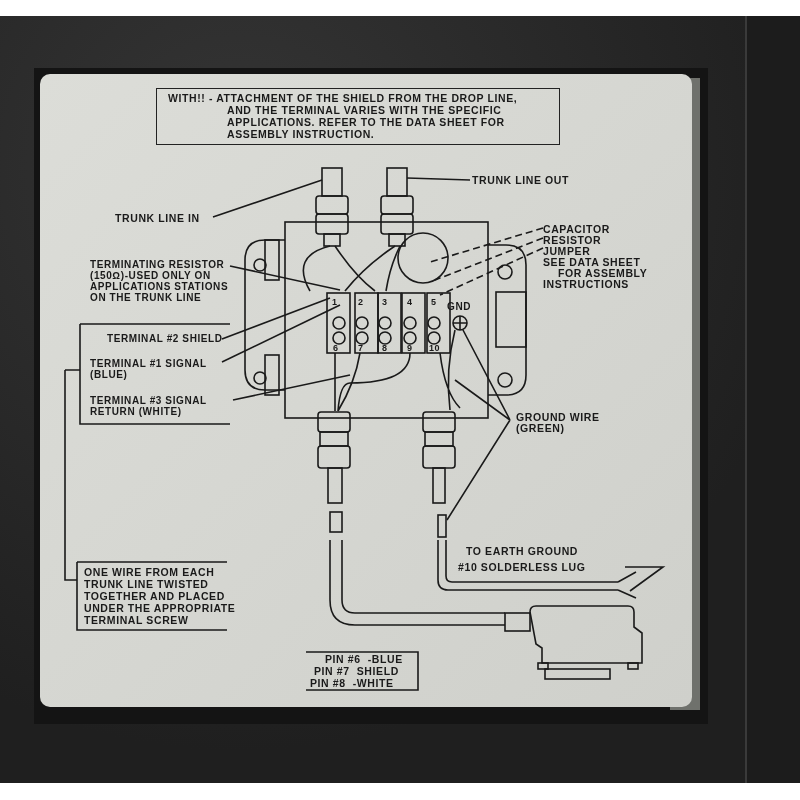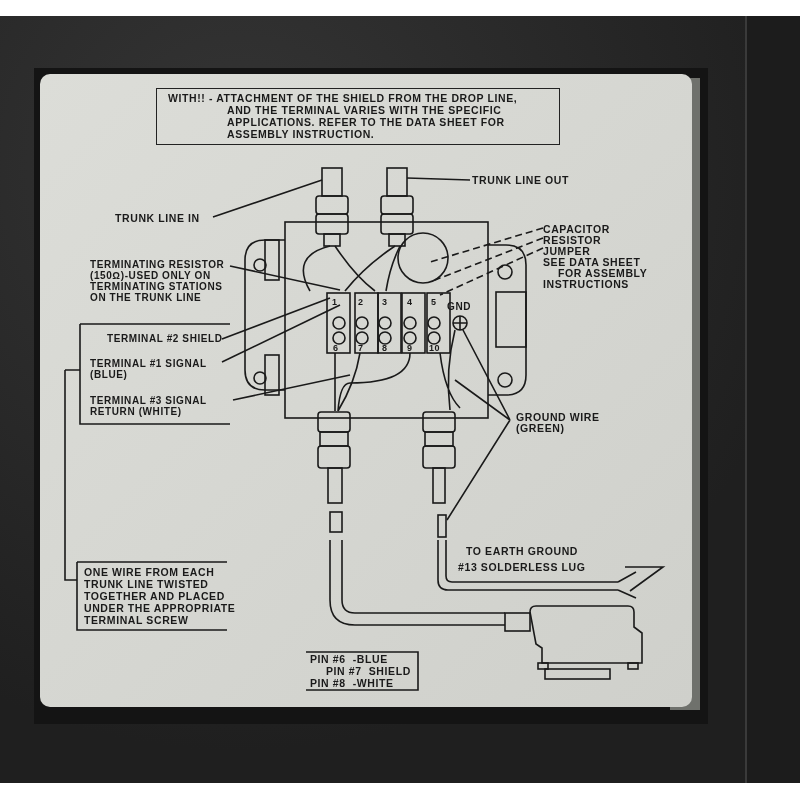--- a/index.html
+++ b/index.html
@@ -126,21 +126,21 @@
   <rect x="545" y="669" width="65" height="10"></rect>
   <rect x="538" y="663" width="10" height="6"></rect>
   <rect x="628" y="663" width="10" height="6"></rect>
 </svg>
 
 <div class="lbl" style="left:115px;top:212px;">TRUNK LINE IN</div>
 <div class="lbl" style="left:472px;top:174px;">TRUNK LINE OUT</div>
 
 <div class="lbl" style="left:90px;top:259px;font-size:10px;">TERMINATING RESISTOR</div>
 <div class="lbl" style="left:90px;top:270px;font-size:10px;">(150Ω)-USED ONLY ON</div>
-<div class="lbl" style="left:90px;top:281px;font-size:10px;">TERMINATING STATIONS</div>
+<div class="lbl" style="left:90px;top:281px;font-size:10px;">APPLICATIONS STATIONS</div>
 <div class="lbl" style="left:90px;top:292px;font-size:10px;">ON THE TRUNK LINE</div>
 
 <div class="lbl" style="left:543px;top:223px;">CAPACITOR</div>
 <div class="lbl" style="left:543px;top:234px;">RESISTOR</div>
 <div class="lbl" style="left:543px;top:245px;">JUMPER</div>
 <div class="lbl" style="left:543px;top:256px;">SEE DATA SHEET</div>
 <div class="lbl" style="left:543px;top:267px;margin-left:15px;">FOR ASSEMBLY</div>
 <div class="lbl" style="left:543px;top:278px;">INSTRUCTIONS</div>
 
 <div class="lbl" style="left:107px;top:333px;font-size:10px;">TERMINAL #2 SHIELD</div>
@@ -154,24 +154,24 @@
 <div class="lbl" style="left:516px;top:411px;">GROUND WIRE</div>
 <div class="lbl" style="left:516px;top:422px;">(GREEN)</div>
 
 <div class="lbl" style="left:84px;top:566px;">ONE WIRE FROM EACH</div>
 <div class="lbl" style="left:84px;top:578px;">TRUNK LINE TWISTED</div>
 <div class="lbl" style="left:84px;top:590px;">TOGETHER AND PLACED</div>
 <div class="lbl" style="left:84px;top:602px;">UNDER THE APPROPRIATE</div>
 <div class="lbl" style="left:84px;top:614px;">TERMINAL SCREW</div>
 
 <div class="lbl" style="left:466px;top:545px;">TO EARTH GROUND</div>
-<div class="lbl" style="left:458px;top:561px;">#13 SOLDERLESS LUG</div>
+<div class="lbl" style="left:458px;top:561px;">#10 SOLDERLESS LUG</div>
 
-<div class="lbl" style="left:310px;top:653px;">PIN #6  -BLUE</div>
-<div class="lbl" style="left:326px;top:665px;">PIN #7  SHIELD</div>
+<div class="lbl" style="left:325px;top:653px;">PIN #6  -BLUE</div>
+<div class="lbl" style="left:314px;top:665px;">PIN #7  SHIELD</div>
 <div class="lbl" style="left:310px;top:677px;">PIN #8  -WHITE</div>
 
 <div class="lbl" style="left:332px;top:296px;font-size:9px;">1</div>
 <div class="lbl" style="left:358px;top:296px;font-size:9px;">2</div>
 <div class="lbl" style="left:382px;top:296px;font-size:9px;">3</div>
 <div class="lbl" style="left:407px;top:296px;font-size:9px;">4</div>
 <div class="lbl" style="left:431px;top:296px;font-size:9px;">5</div>
 <div class="lbl" style="left:333px;top:342px;font-size:9px;">6</div>
 <div class="lbl" style="left:358px;top:342px;font-size:9px;">7</div>
 <div class="lbl" style="left:382px;top:342px;font-size:9px;">8</div>

